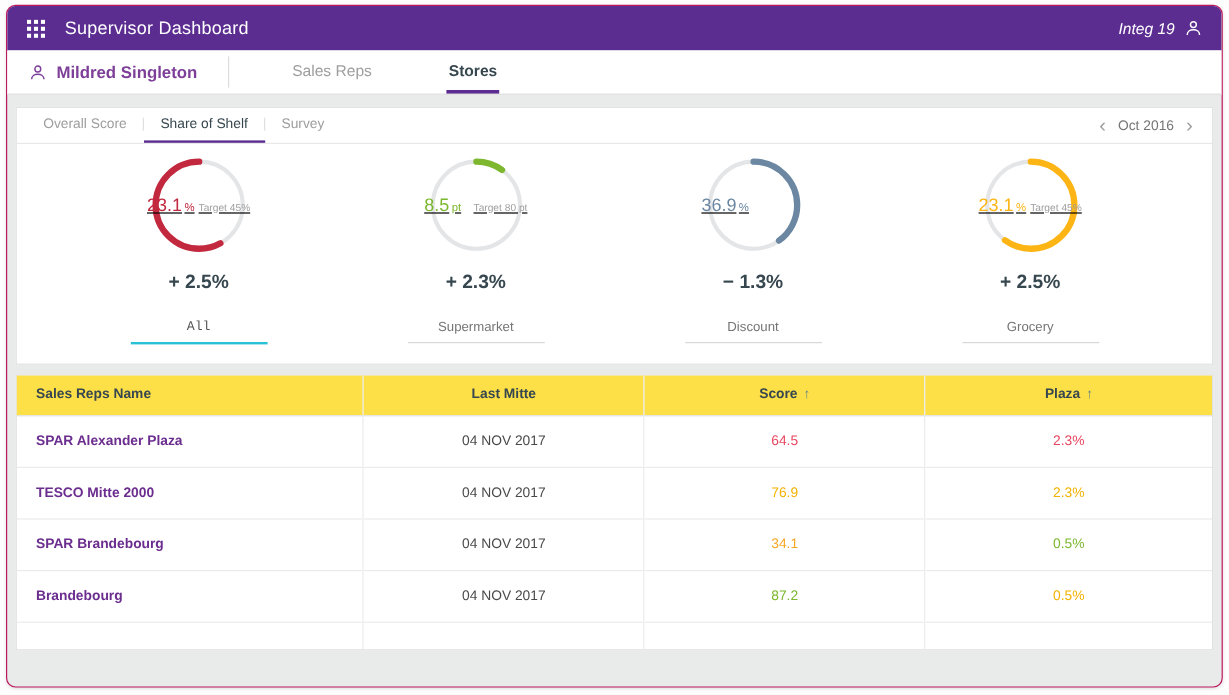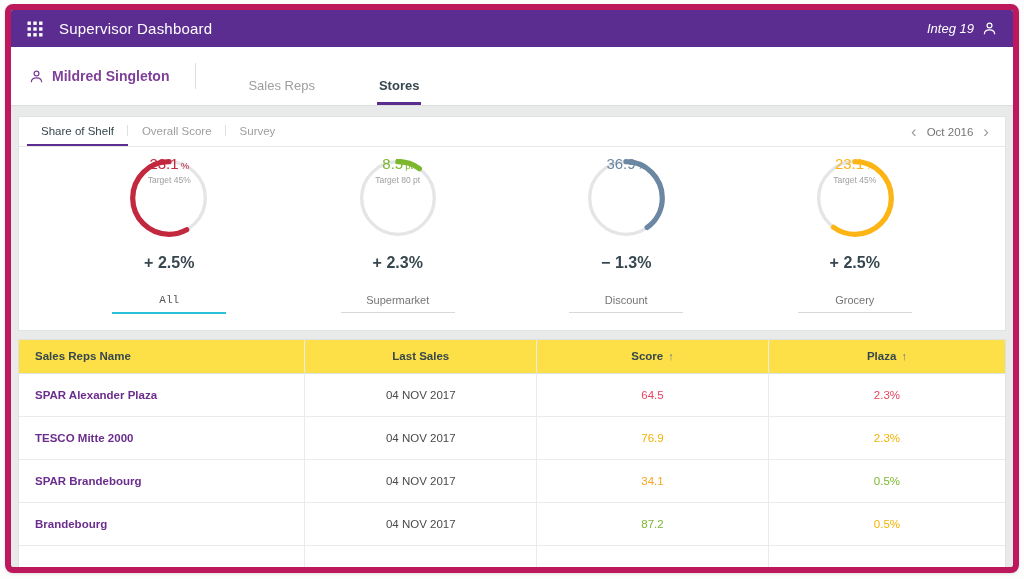--- a/index.html
+++ b/index.html
@@ -1,33 +1,33 @@
 <!DOCTYPE html>
 <html><head>
 <meta charset="utf-8">
 <style>
   * { margin:0; padding:0; box-sizing:border-box; }
   html,body { width:1024px; height:579px; background:#fdfdfd; font-family:"Liberation Sans", sans-serif; }
   .card {
     width:1014px; height:569px; margin:4px auto; background:#e9ebeb;
-    border:6px solid #be185d; border-radius:8px; overflow:hidden;
+    border:1px solid #be185d; border-radius:8px; overflow:hidden;
     box-shadow:0 1px 3px rgba(0,0,0,.12);
   }
   
   .topbar {
     height:37px; background:#5c2d91; color:#fff;
     display:flex; align-items:center; padding:0 16px;
   }
   .grid-icon { display:flex; margin-right:16px; cursor:pointer; }
   .topbar h1 { font-size:15px; font-weight:500; letter-spacing:.2px; }
   .top-right { margin-left:auto; display:flex; align-items:center; gap:8px; font-size:13px;font-style:italic; }
   .person-icon { display:flex; }
   
   .subbar {
-    height:59px; background:#fff; border-bottom:1px solid #ddd;
+    height:37px; background:#fff; border-bottom:1px solid #ddd;
     display:flex; align-items:center; padding:0 18px;
   }
   .supervisor { display:flex; align-items:center; gap:8px; color:#7d3f98; font-size:14px; font-weight:bold; }
   .vdivider { width:1px; height:26px; background:#ddd; margin:0 26px; }
   .main-tabs { display:flex; gap:36px; height:100%; align-items:flex-end; }
   .main-tab {
     font-size:13px; color:#9e9e9e; padding:0 2px 9px; margin-top:14px;
     border-bottom:3px solid transparent; cursor:pointer;margin-left:24px;
   }
   .main-tab.active { color:#37474f; font-weight:bold; border-bottom-color:#5c2d91; }
@@ -47,21 +47,21 @@
   .chev { color:#9e9e9e; font-size:17px; line-height:1; cursor:pointer; }
   .section-title { font-size:13px; font-weight:bold; color:#37474f; margin:13px 0 2px 22px; }
   
   .gauges { display:flex; padding:8px 36px 16px; }
   .gauge { width:25%; text-align:center; }
   .donut { position:relative; width:86px; height:86px; margin:0 auto; }
   .donut svg { width:86px; height:86px; }
   .donut svg.flip { transform:scaleX(-1); }
   .track { fill:none; stroke:#e3e5e7; stroke-width:3.5; }
   .arc { fill:none; stroke-width:5.5; stroke-linecap:round; transform:rotate(-90deg); transform-origin:45px 45px; }
-  .donut-label { position:absolute; inset:0; display:flex; flex-direction:column; align-items:center; justify-content:flex-start; }
+  .donut-label { position:absolute; inset:0; display:flex; flex-direction:row; align-items:center; justify-content:space-between;text-decoration:underline; }
   .val { font-size:15px; }
   .val .unit { font-size:9.5px; margin-left:2px; }
   .target { font-size:8.5px; color:#9e9e9e; margin-top:3px; }
   .target:empty { display:none; }
   .delta { margin-top:13px; font-size:16px; font-weight:600; color:#37474f; }
   .cat {
     margin-top:22px; display:inline-block; min-width:114px; padding-bottom:6px;
     border-bottom:1px solid #d8d8d8; font-size:11px; color:#757575; cursor:pointer;
   }
   .cat.active { border-bottom:2px solid #29c1d6; color:#555; }
@@ -121,22 +121,22 @@
     <span class="vdivider"></span>
     <nav class="main-tabs">
       <span class="main-tab">Sales Reps</span>
       <span class="main-tab active">Stores</span>
     </nav>
   </div>
 
   <section class="panel">
     <div class="panel-tabs-row">
       <nav class="panel-tabs">
+        <span class="panel-tab">Overall Score</span>
         <span class="panel-tab active">Share of Shelf</span>
-        <span class="panel-tab">Overall Score</span>
         <span class="panel-tab">Survey</span>
       </nav>
       <div class="date-nav">
         <span class="chev">‹</span>
         <span>Oct 2016</span>
         <span class="chev">›</span>
       </div>
     </div>
 
 
@@ -203,21 +203,21 @@
       </div>
 
     </div>
   </section>
 
   <section class="table-card">
     <table>
       <thead>
         <tr>
           <th class="name-col">Sales Reps Name</th>
-          <th class="center-col">Last Sales</th>
+          <th class="center-col">Last Mitte</th>
           <th class="center-col"><span>Score</span><span class="sort-arrow">↑</span></th>
           <th><span>Plaza</span><span class="sort-arrow">↑</span></th>
         </tr>
       </thead>
       <tbody>
         <tr>
           <td class="name">SPAR Alexander Plaza</td>
           <td>04 NOV 2017</td>
           <td style="color: rgb(232, 69, 95);">64.5</td>
           <td style="color: rgb(232, 69, 95);">2.3%</td>

